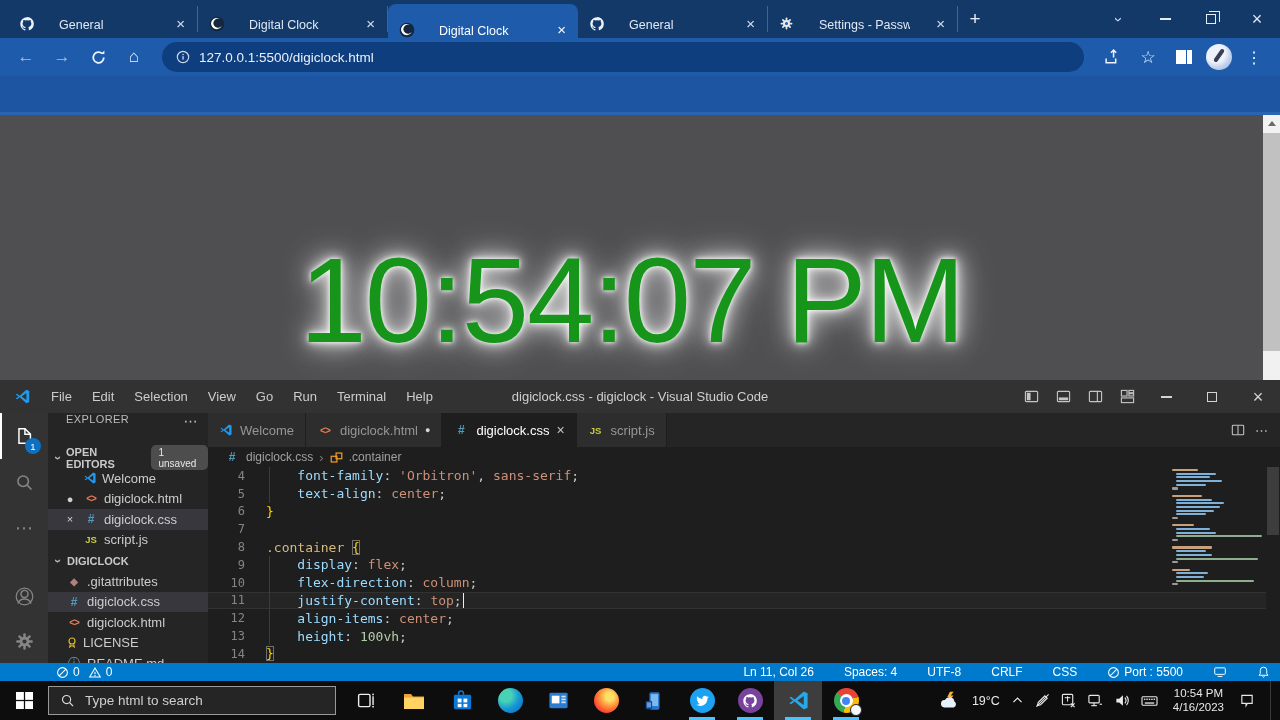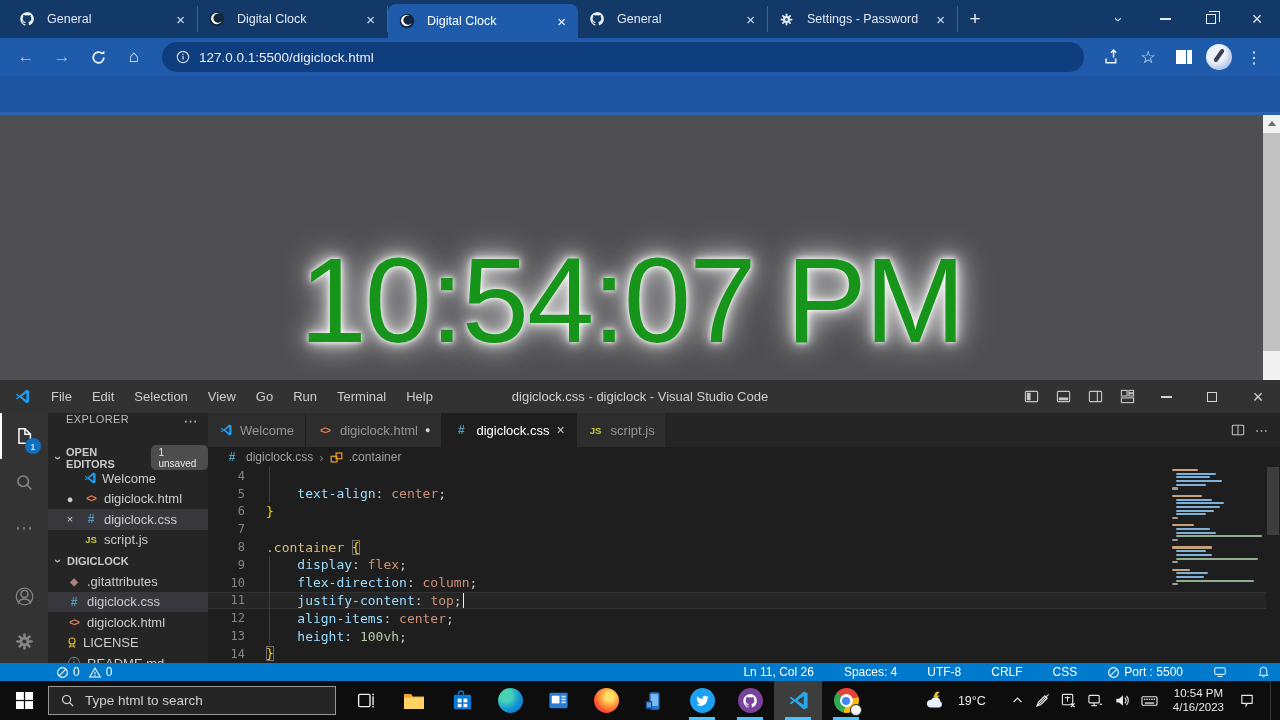--- a/index.html
+++ b/index.html
@@ -2,21 +2,21 @@
 <html><head>
 <meta charset="utf-8">
 <style>
   *{margin:0;padding:0;box-sizing:border-box}
   html,body{background:#000}
   body{font-family:"Liberation Sans",sans-serif;-webkit-font-smoothing:antialiased}
   #screen{position:relative;width:1280px;height:720px;overflow:hidden;background:#000}
 
   
   #tabstrip{position:absolute;left:0;top:0;width:1280px;height:38px;background:#133968;display:flex;align-items:flex-end;padding-left:8px}
-  .btab{position:relative;width:190px;height:38px;display:flex;align-items:center;gap:12px;padding:0 10px;color:#dfe8f5;font-size:12.5px;cursor:default}
+  .btab{position:relative;width:190px;height:38px;display:flex;align-items:flex-end;gap:24px;padding:0 10px;color:#dfe8f5;font-size:12.5px;cursor:default}
   .btab:not(.active){border-right:1px solid rgba(255,255,255,.22);height:26px;margin-bottom:6px}
   .btab.active{background:#1e5cab;border-radius:8px 8px 0 0;height:34px;color:#fff;margin-bottom:0}
   .bticon{width:17px;height:17px;flex:0 0 auto;display:flex;align-items:center;justify-content:center}
   .btlabel{flex:1;white-space:nowrap;overflow:hidden}
   .btclose{font-size:15px;opacity:.95;padding:0 2px}
   #newtab{width:34px;height:30px;display:flex;align-items:center;justify-content:center;color:#e8eef7;font-size:19px;margin-bottom:4px}
   #tab-controls{margin-left:auto;display:flex;height:38px;align-items:center;color:#dfe8f5}
   .wbtn{width:46px;height:38px;display:flex;align-items:center;justify-content:center}
   .chev{display:inline-block;transform:rotate(90deg);font-size:15px}
   .minline{width:11px;height:2px;background:#e6edf7}
@@ -115,21 +115,21 @@
   #taskbar{position:absolute;left:0;top:681px;width:1280px;height:39px;background:#0d0d0d;display:flex;align-items:center}
   #startbtn{width:48px;height:39px;display:flex;align-items:center;justify-content:center}
   #tsearch{width:288px;height:29px;background:#252525;border:1px solid #999;display:flex;align-items:center;gap:10px;padding:0 11px;color:#cfcfcf;font-size:13.5px}
   #tapps{display:flex;margin-left:6px}
   .slot{width:48px;height:39px;display:flex;align-items:center;justify-content:center;position:relative}
   .slot.activeapp{background:#3d3d3d}
   .slot.open:after{content:"";position:absolute;left:11px;right:11px;bottom:0;height:3px;background:#4cc2ff}
   .circ{width:25px;height:25px;border-radius:50%}
   #tray{position:absolute;right:6px;top:0;height:39px;display:flex;align-items:center;gap:11px;color:#e9e9e9}
   .trayic{display:flex;align-items:center;justify-content:center}
-  #temp{font-size:12.5px;margin-right:14px}
+  #temp{font-size:12.5px;}
   #tclock{text-align:center;font-size:11.5px;line-height:13.5px;margin:0 4px}
   #sliver{width:4px;height:39px;border-left:1px solid #3a3a3a;margin-left:4px}
 </style>
 </head>
 <body>
 
 <div id="screen">
 
   <div id="tabstrip">
     <div id="browser-tabs" style="display:flex;align-items:flex-end;height:38px">
@@ -472,20 +472,21 @@
           <svg width="13" height="13" viewBox="0 0 16 16">
               <rect x="1.5" y="6.5" width="7" height="7" fill="none" stroke="#ee9d28" stroke-width="1.5"></rect>
               <rect x="7.5" y="2.5" width="7" height="7" fill="none" stroke="#ee9d28" stroke-width="1.5"></rect>
             </svg>
           <span>.container</span>
         </div>
         <div id="codewrap">
           <div id="code-lines">
               <div class="cline">
                 <span class="ln">4</span>
+                <span class="lc"><span class="tk-ws">    </span><span class="tk-prop">font-family</span><span class="tk-pun">: </span><span class="tk-str">'Orbitron'</span><span class="tk-pun">, </span><span class="tk-val">sans-serif</span><span class="tk-pun">;</span></span>
               </div>
               <div class="cline">
                 <span class="ln">5</span>
                 <span class="lc"><span class="tk-ws">    </span><span class="tk-prop">text-align</span><span class="tk-pun">: </span><span class="tk-val">center</span><span class="tk-pun">;</span></span>
               </div>
               <div class="cline">
                 <span class="ln">6</span>
                 <span class="lc"><span class="tk-brace">}</span></span>
               </div>
               <div class="cline">

